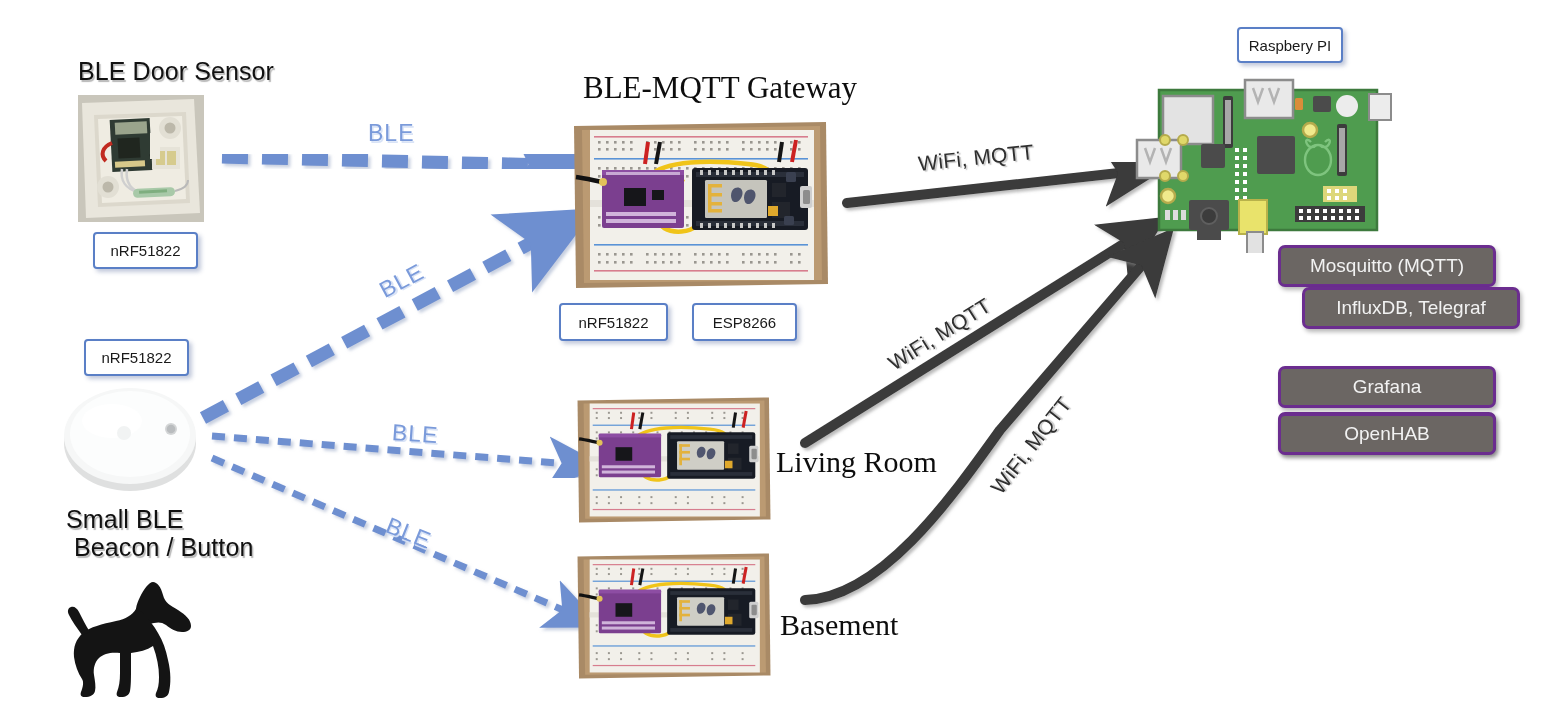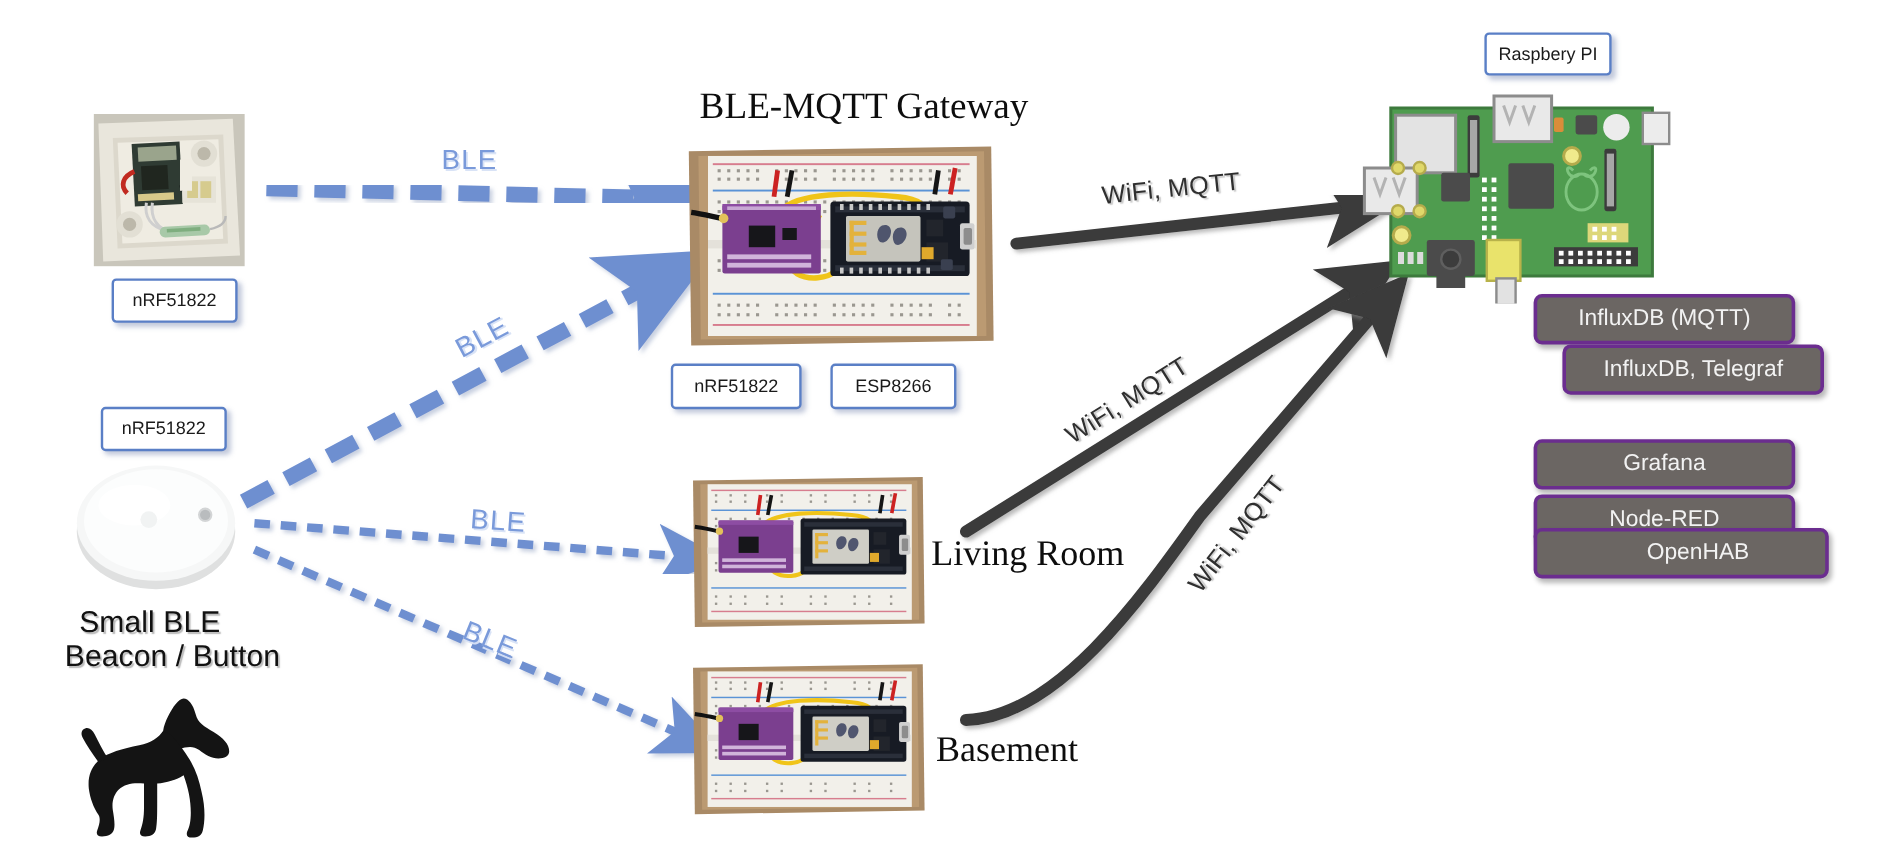--- a/index.html
+++ b/index.html
@@ -119,20 +119,21 @@
   <div class="abs ble-lab" style="left:393px;top:419px;transform:rotate(4deg);transform-origin:left top;">BLE</div>
 
   <div class="abs ble-lab" style="left:392px;top:512px;transform:rotate(22deg);transform-origin:left top;">BLE</div>
 
   <div class="abs mq-lab" style="left:917px;top:152px;transform:rotate(-6deg);transform-origin:left top;">WiFi, MQTT</div>
 
   <div class="abs mq-lab" style="left:884px;top:355px;transform:rotate(-32deg);transform-origin:left top;">WiFi, MQTT</div>
 
   <div class="abs mq-lab" style="left:986px;top:484px;transform:rotate(-52deg);transform-origin:left top;">WiFi, MQTT</div>
 
+  <div class="abs hdr-sans" style="left:78px;top:57px;">BLE Door Sensor</div>
 
   <div class="abs" style="left:78px;top:95px;width:126px;height:127px;">
     <svg width="126" height="127" viewBox="0 0 126 127">
       <rect x="0" y="0" width="126" height="127" fill="#c9c6bb"></rect>
 
       <path d="M4,8 L116,4 L122,118 L8,123 Z" fill="#e9e6dc"></path>
       <path d="M16,20 L108,17 L112,108 L20,112 Z" fill="#dcd8cc"></path>
 
       <path d="M20,24 L104,21 L108,104 L24,108 Z" fill="#efece2"></path>
 
@@ -172,21 +173,21 @@
       <ellipse cx="68" cy="53" rx="66" ry="48" fill="#f6f7f7"></ellipse>
       <ellipse cx="68" cy="51" rx="60" ry="43" fill="#fcfdfd"></ellipse>
       <ellipse cx="50" cy="38" rx="30" ry="17" fill="#ffffff" opacity=".85"></ellipse>
       <circle cx="109" cy="46" r="6" fill="#d3d5d6"></circle>
       <circle cx="109" cy="46" r="4.3" fill="#b9bcbe"></circle>
       <circle cx="62" cy="50" r="7" fill="#eef0f0" opacity=".8"></circle>
     </svg>
   </div>
 
   <div class="abs hdr-sans" style="left:66px;top:505px;">Small BLE</div>
-  <div class="abs hdr-sans" style="left:54px;top:533px;">Beacon / Button</div>
+  <div class="abs hdr-sans" style="left:74px;top:533px;">Beacon / Button</div>
 
   <div class="abs" style="left:58px;top:565px;width:150px;height:140px;">
     <svg width="150" height="140" viewBox="0 0 150 140">
       <g fill="#141414">
         <path d="M95,17 C99,17 103,22 105,30 C107,38 112,40 120,45
                  C128,50 133,55 133,61 C133,65 129,67 124,67
                  C118,67 113,64 108,60 C104,57 100,57 96,58
                  C90,60 84,58 80,53 C76,48 78,40 82,32
                  C86,24 91,17 95,17 Z"></path>
         <path d="M78,44 C74,50 68,54 58,56 C44,59 32,62 25,68
@@ -911,20 +912,20 @@
       <rect x="112" y="154" width="16" height="22" fill="#e2e2e2" stroke="#8c8c8c" stroke-width="2"></rect>
 
       <g fill="#dcdcdc">
         <rect x="30" y="132" width="5" height="10"></rect>
           <rect x="38" y="132" width="5" height="10"></rect>
         <rect x="46" y="132" width="5" height="10"></rect>
       </g>
     </svg>
   </div>
 
-  <div class="abs svc" style="left:1278px;top:245px;width:212px;height:36px;">InfluxDB (MQTT)</div>
+  <div class="abs svc" style="left:1278px;top:245px;width:212px;height:36px;">Mosquitto (MQTT)</div>
   <div class="abs svc" style="left:1278px;top:287px;width:212px;height:36px;margin-left:24px;">InfluxDB, Telegraf</div>
 
   <div class="abs svc" style="left:1278px;top:350px;width:212px;height:36px;margin-top:16px;">Grafana</div>
   <div class="abs svc" style="left:1278px;top:412px;width:212px;height:36px;">Node-RED</div>
-  <div class="abs svc" style="left:1278px;top:440px;width:212px;height:36px;padding-left:28px;">OpenHAB</div>
+  <div class="abs svc" style="left:1278px;top:413px;width:212px;height:36px;">OpenHAB</div>
 
 </div>
 
 </body></html>

